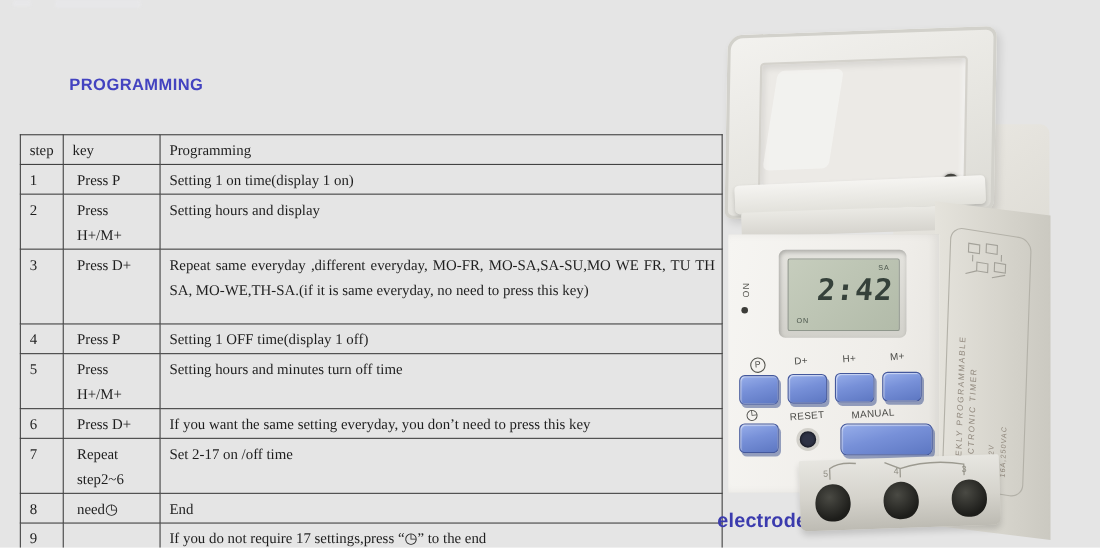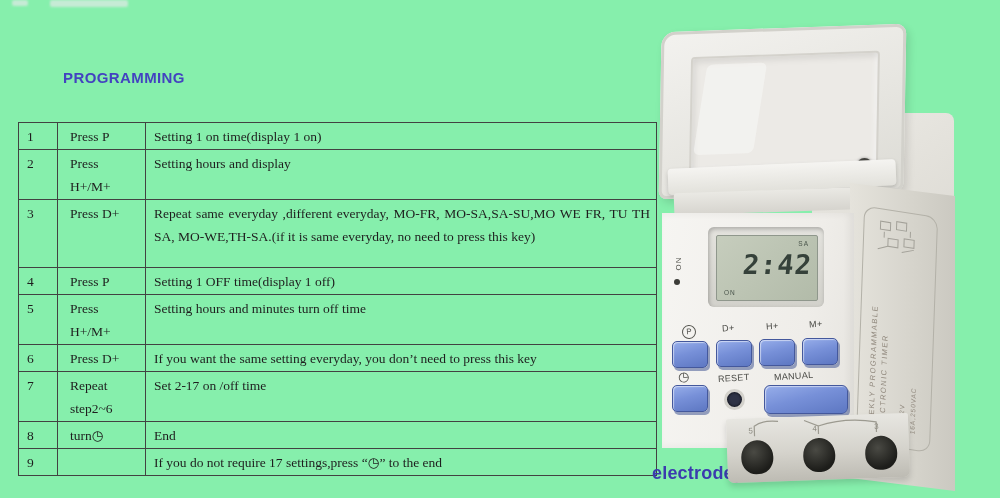--- a/index.html
+++ b/index.html
@@ -1,16 +1,16 @@
 <!DOCTYPE html>
 <html><head>
 <meta charset="utf-8">
 <style>
   html,body{margin:0;padding:0;background:#ffffff;}
-  #page{position:relative;width:1000px;height:498px;background:#86efac;overflow:hidden;
+  #page{position:relative;width:1000px;height:498px;background:#e5e5e5;overflow:hidden;
         font-family:"Liberation Sans",sans-serif;}
 
   
   .wm{position:absolute;background:#e9e9ec;filter:blur(1px);opacity:.65;border-radius:2px;}
   .wm1{left:12px;top:0;width:16px;height:6px;}
   .wm2{left:50px;top:0;width:78px;height:7px;}
 
   
   #heading{position:absolute;left:63px;top:69px;font-size:15px;font-weight:bold;
            letter-spacing:.4px;color:#4343c0;}
@@ -123,20 +123,25 @@
   <div id="heading">PROGRAMMING</div>
 
   <table id="prog-table">
     <colgroup>
         <col class="col-step">
         <col class="col-key">
         <col class="col-prog">
       </colgroup>
     <tbody>
       <tr class="h25">
+        <th>step</th>
+        <th>key</th>
+        <th>Programming</th>
+      </tr>
+      <tr class="h25">
         <td>1</td>
         <td class="cell-key">Press P</td>
         <td>Setting 1 on time(display 1 on)</td>
       </tr>
       <tr class="h47">
         <td>2</td>
         <td class="cell-key">Press
 H+/M+</td>
         <td>Setting hours and display</td>
       </tr>
@@ -162,21 +167,21 @@
         <td>If you want the same setting everyday, you don’t need to press this key</td>
       </tr>
       <tr class="h43">
         <td>7</td>
         <td class="cell-key">Repeat
 step2~6</td>
         <td>Set 2-17 on /off time</td>
       </tr>
       <tr class="h25">
         <td>8</td>
-        <td class="cell-key">turn◷</td>
+        <td class="cell-key">need◷</td>
         <td>End</td>
       </tr>
       <tr class="h27">
         <td>9</td>
         <td class="cell-key"></td>
         <td>If you do not require 17 settings,press “◷” to the end</td>
       </tr>
     </tbody>
   </table>
 

